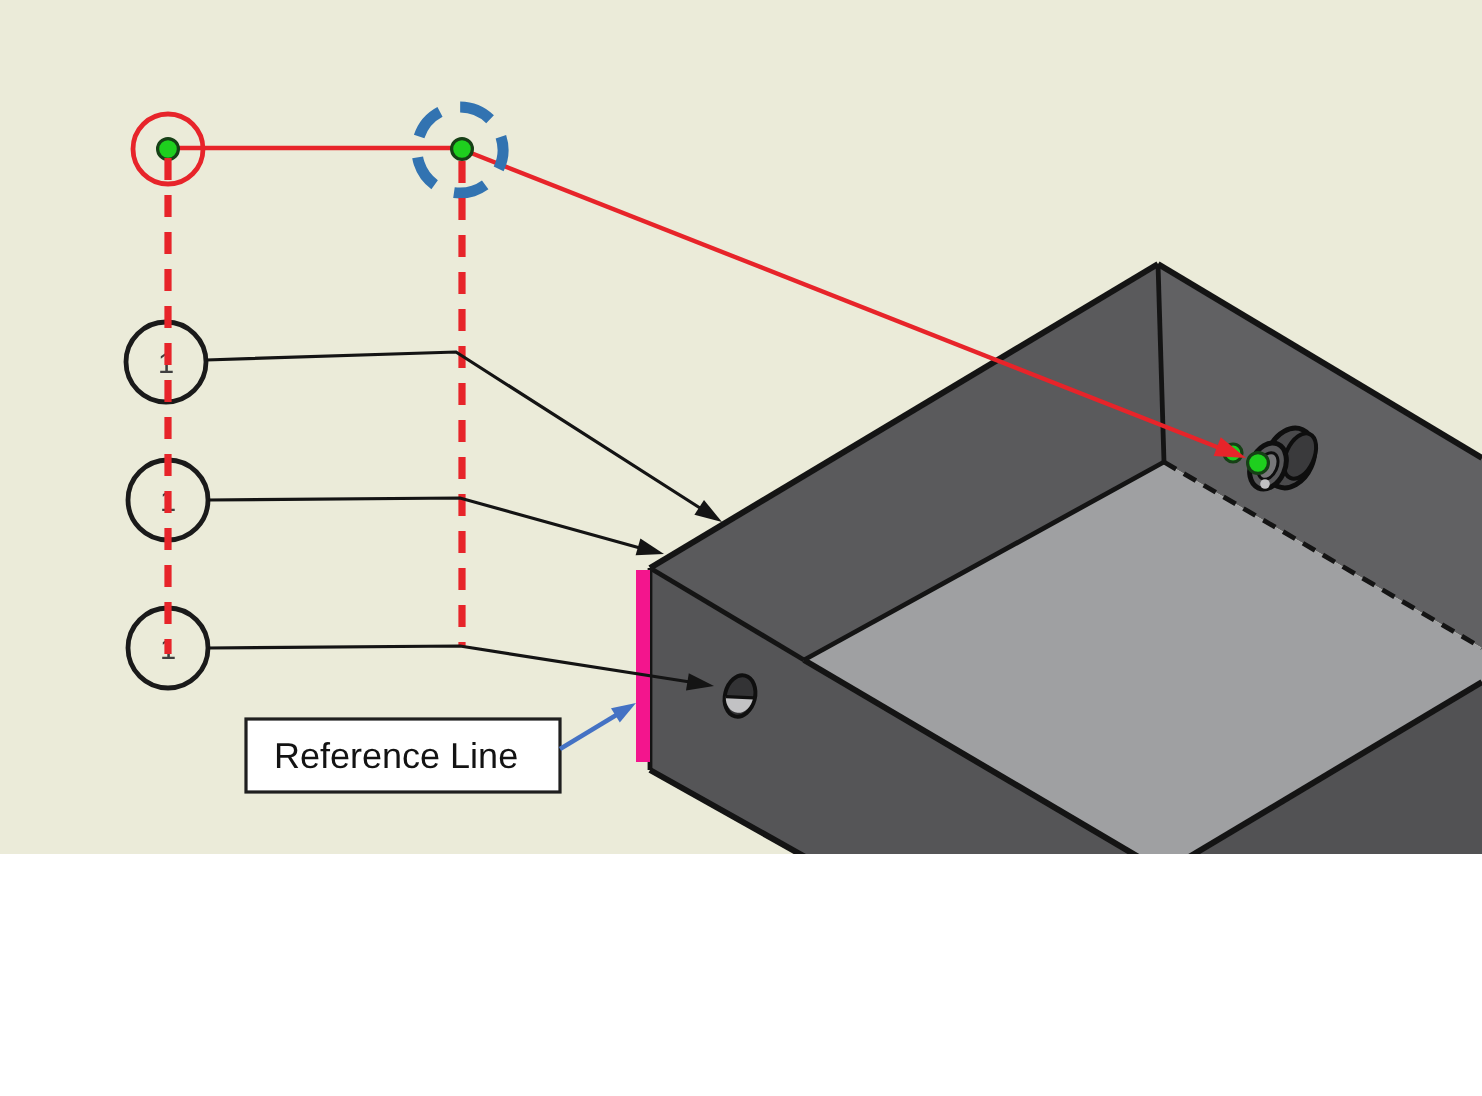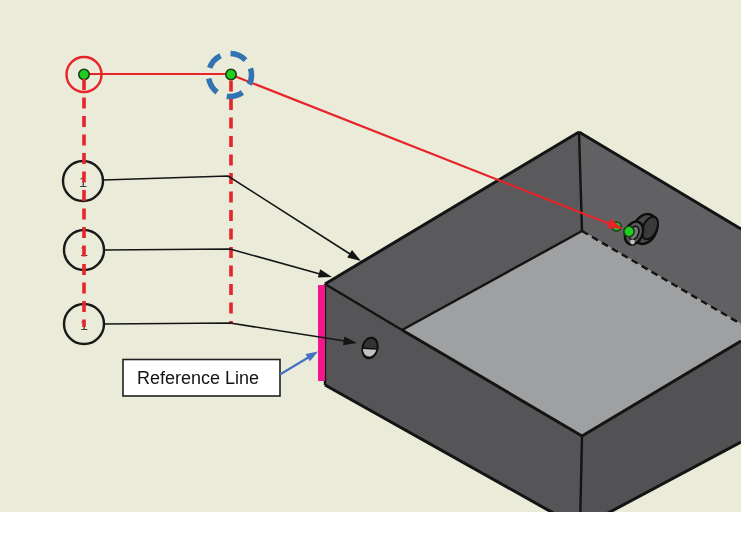--- a/index.html
+++ b/index.html
@@ -1,17 +1,17 @@
 <!DOCTYPE html>
 <html><head>
 <meta charset="utf-8">
 <style>
   html,body{margin:0;padding:0;}
   body{font-family:"Liberation Sans", sans-serif;}
-  #stage{position:relative;width:741px;height:512px;overflow:hidden;}
+  #stage{position:relative;width:741px;height:427px;overflow:hidden;}
   #stage svg{position:absolute;left:0;top:0;display:block;}
   .balloon-num{font-family:"Liberation Sans", sans-serif;font-size:14.5px;fill:#3f3f3f;}
   .ref-text{font-family:"Liberation Sans", sans-serif;font-size:18px;fill:#131313;}
   .edge{fill:none;}
   .leader{fill:none;stroke:#141414;stroke-width:1.6;}
   .leader-head{stroke:none;}
 </style>
 </head>
 <body>
 

